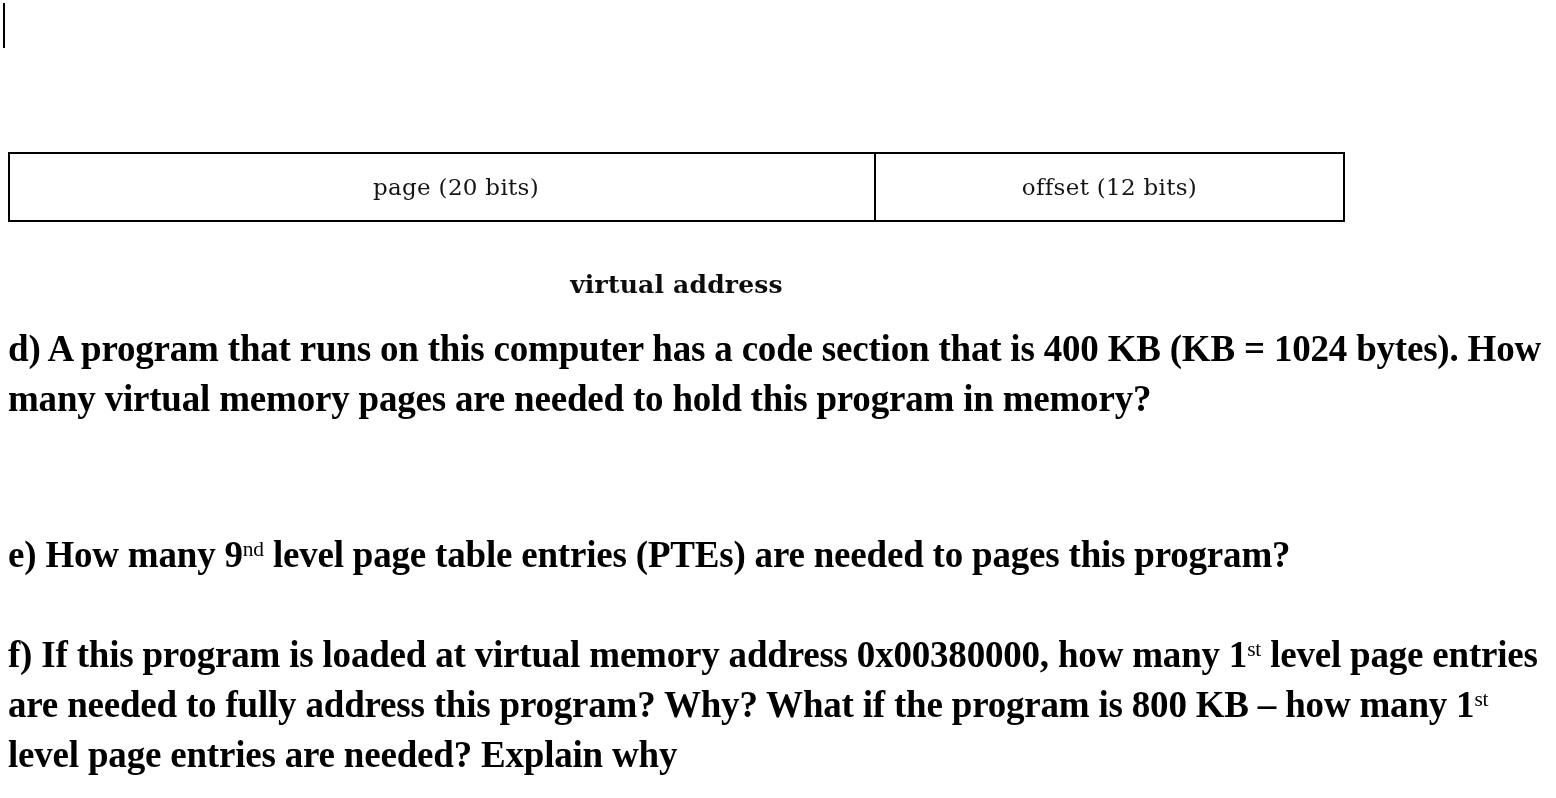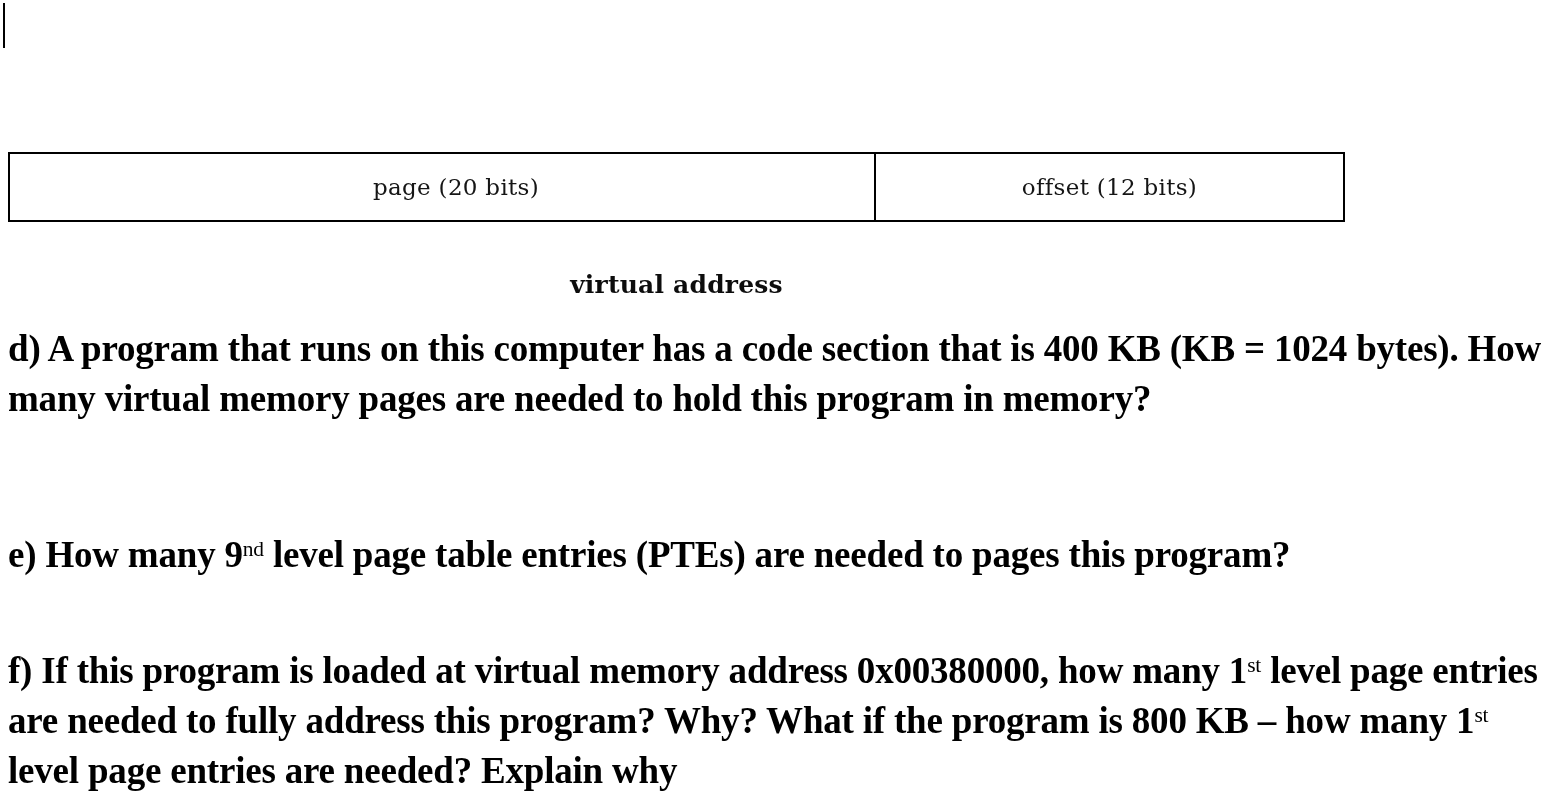--- a/index.html
+++ b/index.html
@@ -44,21 +44,21 @@
     line-height: 50px;
     letter-spacing: -0.2px;
     text-align: left;
     white-space: normal;
     -webkit-font-smoothing: none;
   }
 
   .p-intro { top: 4px;   width: 1545px; }
   .p-d     { top: 311px; width: 1540px; margin-top: 13px; }
   .p-e     { top: 530px; width: 1545px; }
-  .p-f     { top: 646px; width: 1530px; }
+  .p-f     { top: 630px; width: 1530px; }
 
   sup {
     font-size: 0.58em;
     line-height: 0;
     vertical-align: 0.52em;
     font-weight: normal;
   }
 
   
   .addr-diagram {

